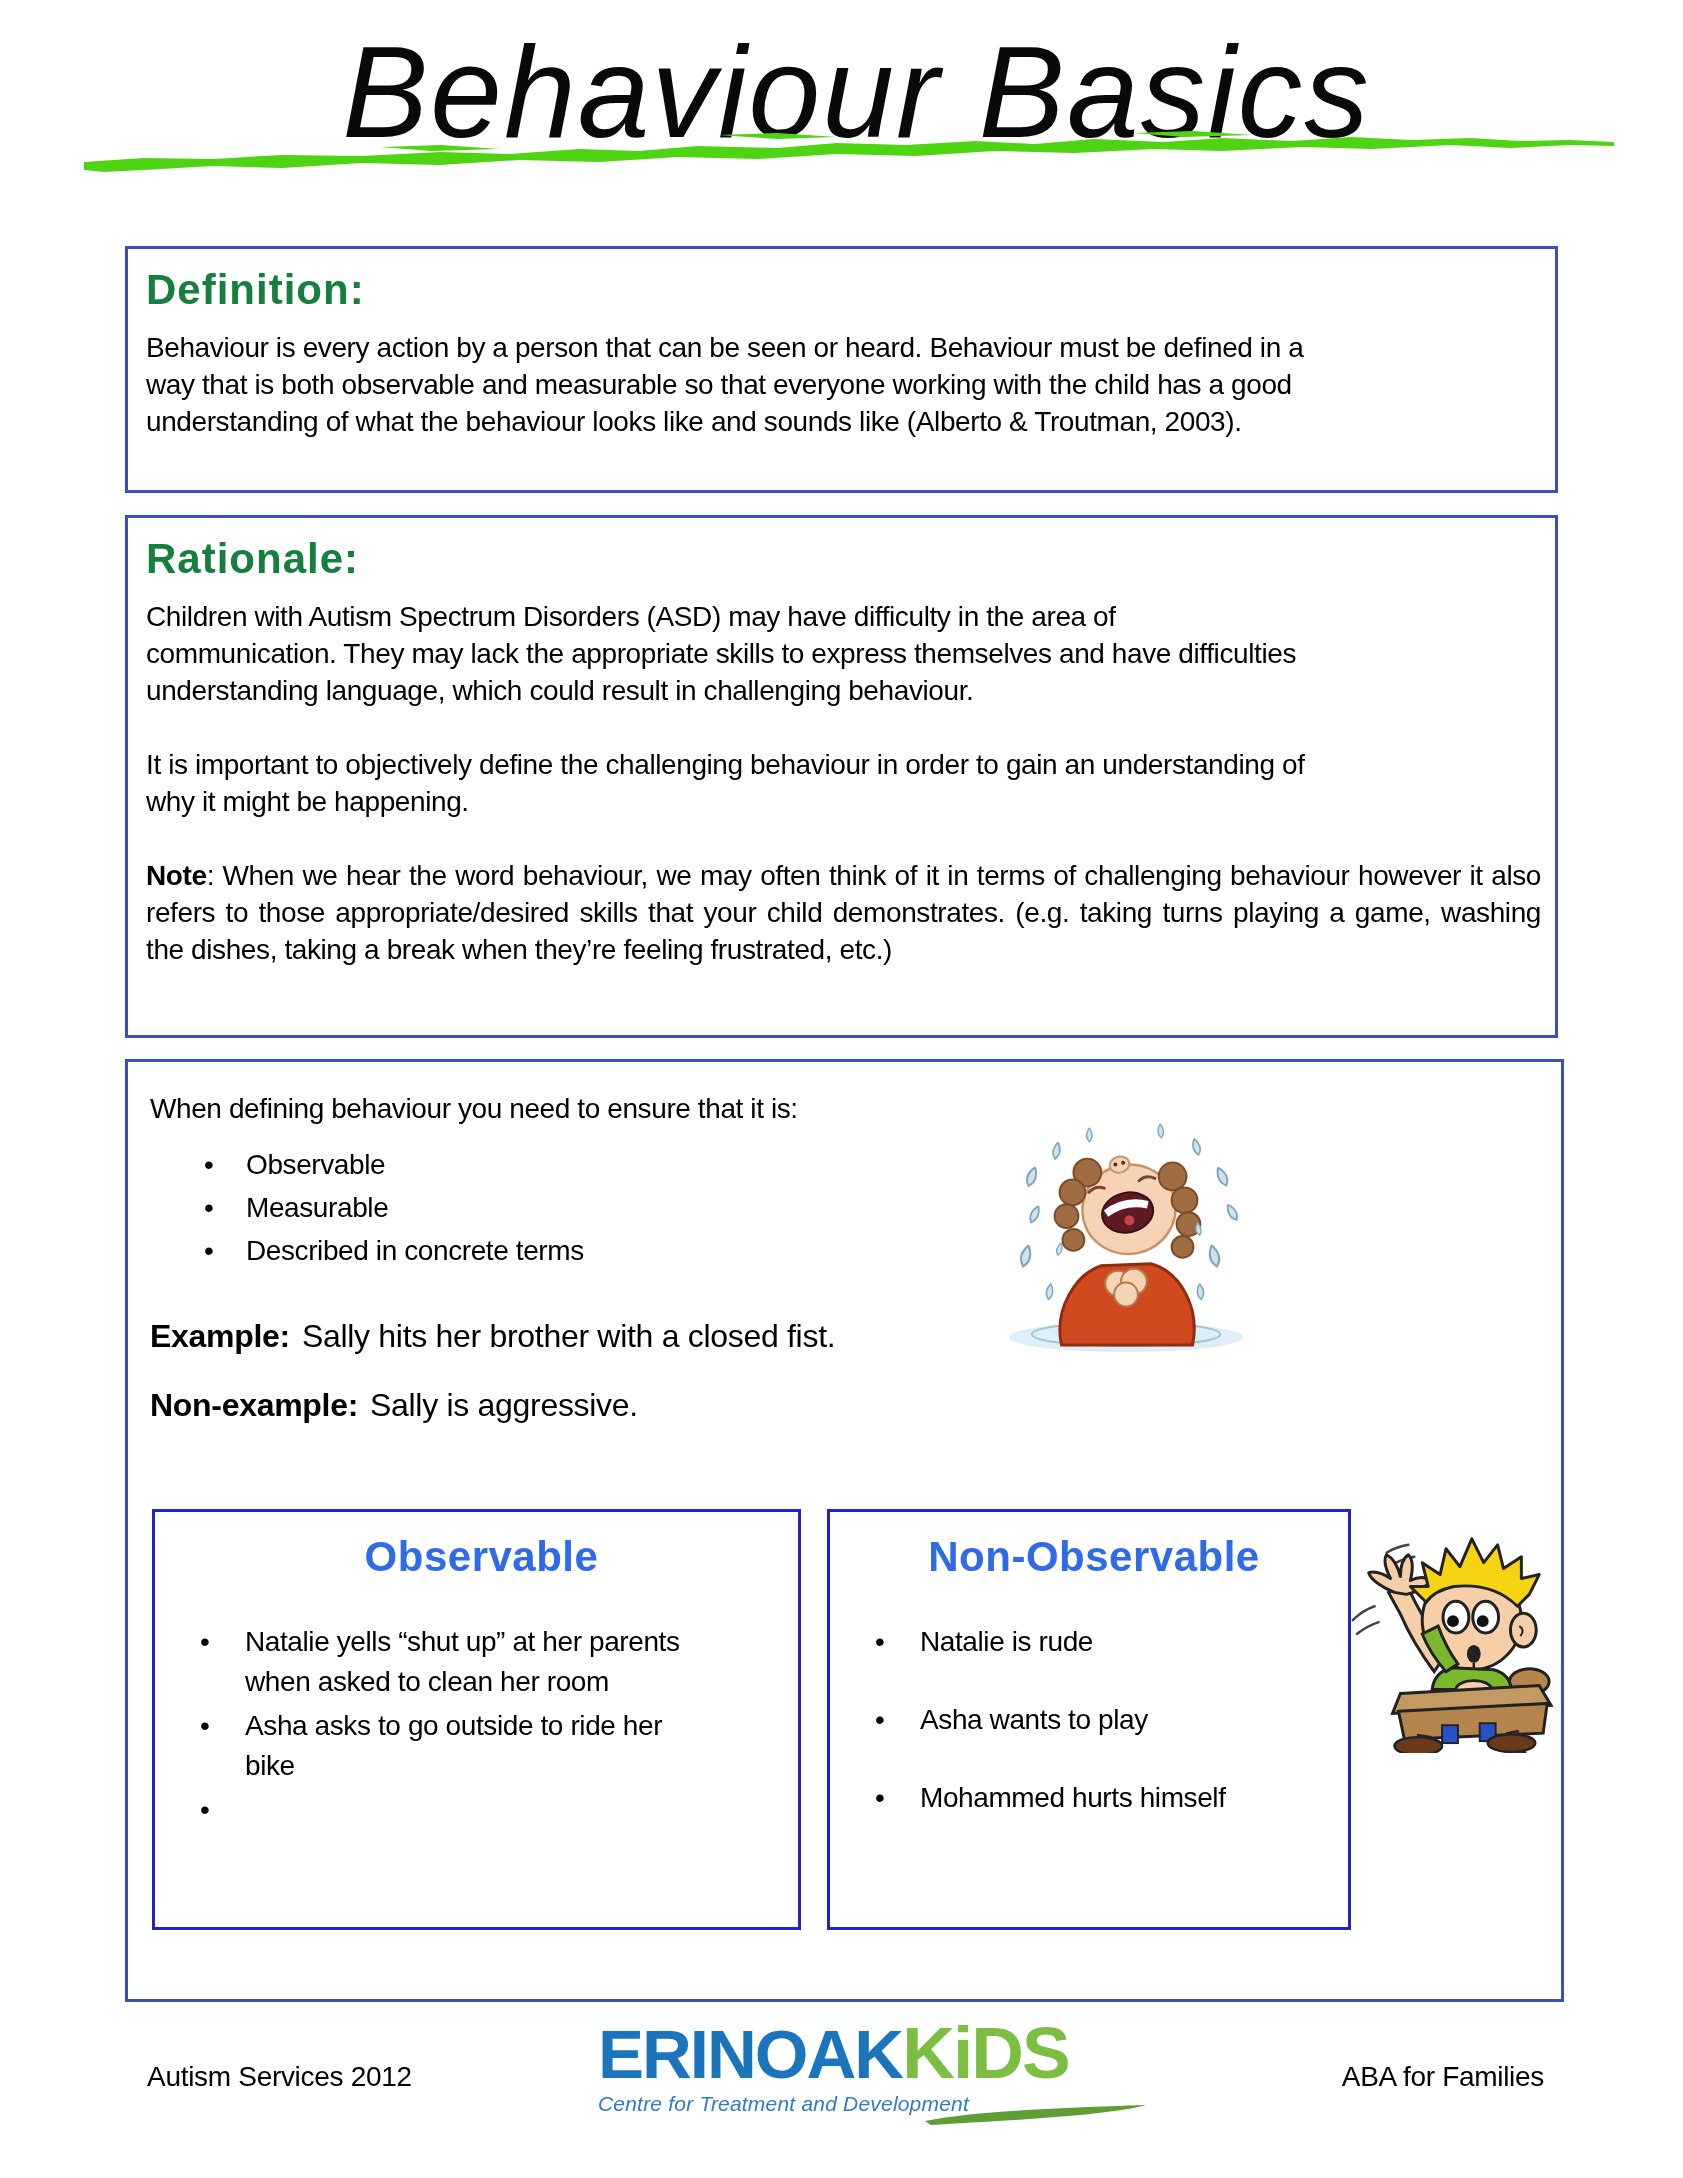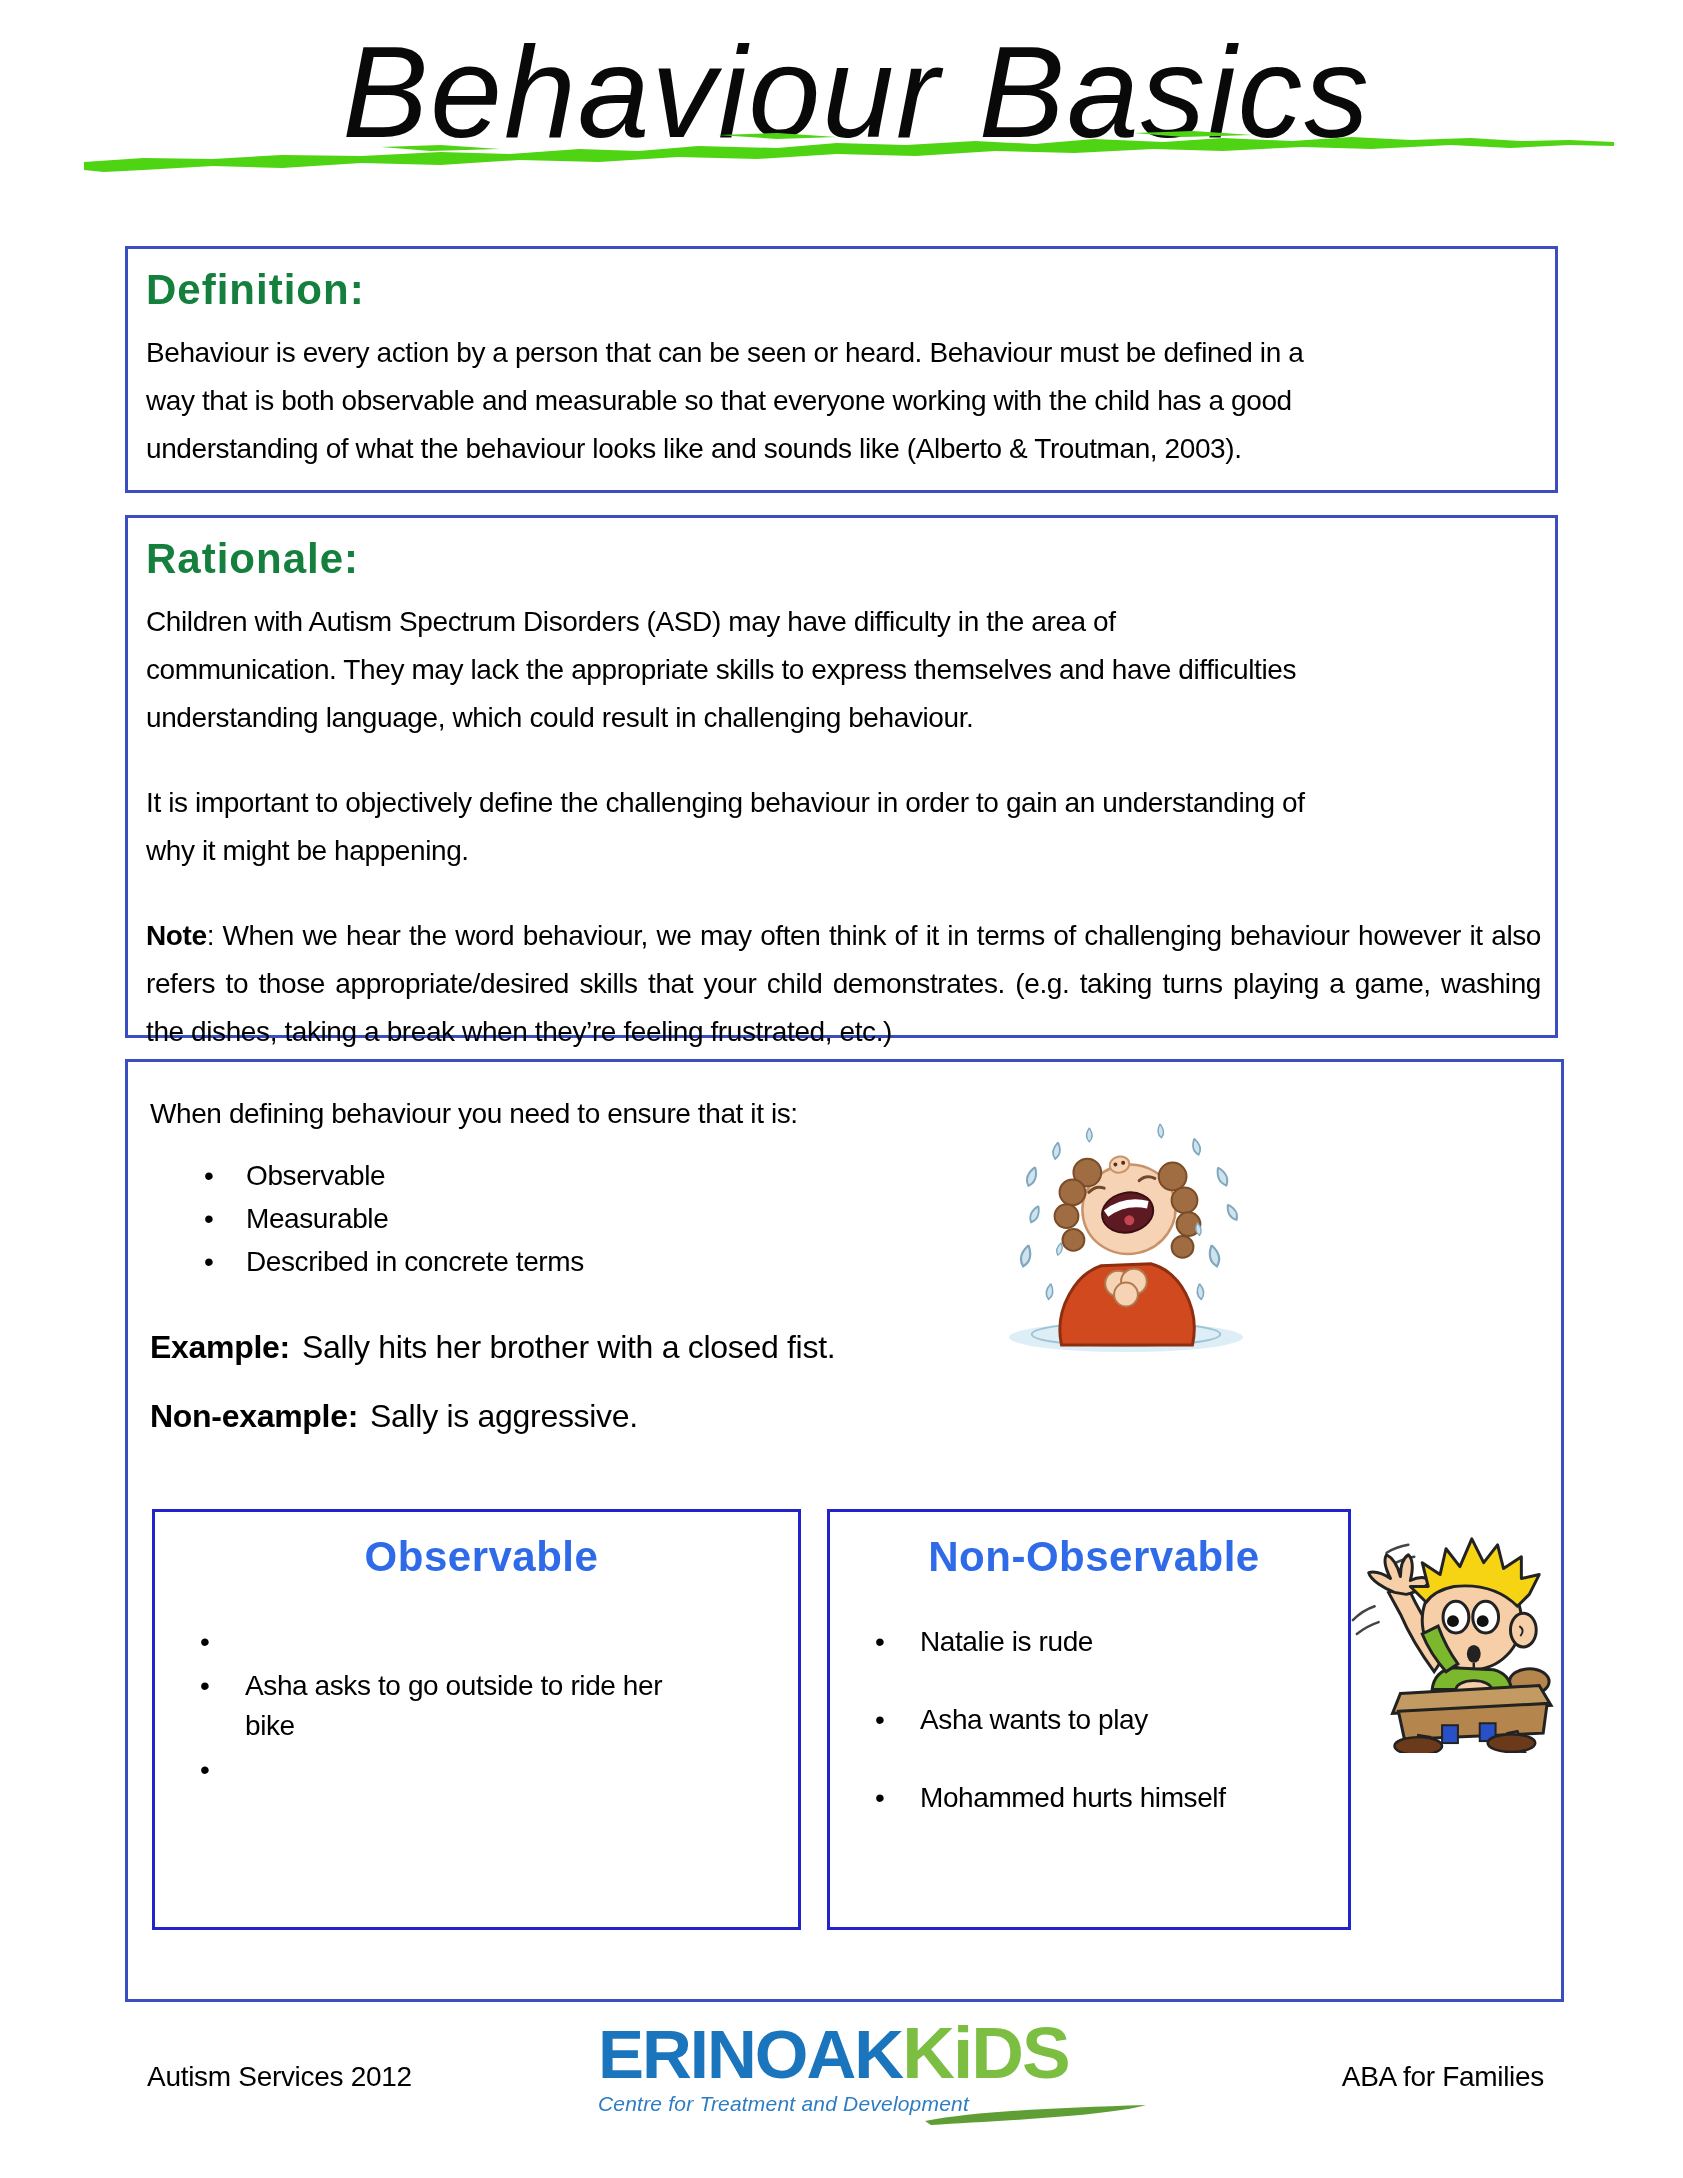--- a/index.html
+++ b/index.html
@@ -23,21 +23,21 @@
   .box-def{top:246px;height:247px;padding:12px 14px 0 18px;}
   .box-rat{top:515px;height:523px;padding:12px 14px 0 18px;}
   .box-defining{top:1059px;height:943px;width:1439px;padding:10px 14px 0 22px;position:absolute;}
 
   h2.sec{
     font-size:42px;font-weight:bold;color:#15803d;letter-spacing:1px;
     margin:6px 0 16px 0;line-height:1.1;
   }
   h2.bright{color:#2f6be8;}
   .bodytext{
-    font-size:28px;line-height:48px;letter-spacing:-0.4px;margin:0 0 0 0;
+    font-size:28px;line-height:37px;letter-spacing:-0.4px;margin:0 0 0 0;
   }
   .preline{white-space:pre-line;}
   .para-gap{margin-top:37px;}
   .note-par{margin-top:37px;text-align:justify;}
   b.inl{font-weight:bold;}
 
   
   .intro{margin-top:18px;}
   .main-bullets{margin:18px 0 0 54px;}
   .bullet-row{display:flex;align-items:flex-start;}
@@ -133,20 +133,22 @@
     </div>
 
     <p class="exline"><b class="inl">Example:</b><span class="extxt">Sally hits her brother with a closed fist.</span></p>
     <p class="exline exline2"><b class="inl">Non-example:</b><span class="extxt">Sally is aggressive.</span></p>
 
     <div class="innerbox obs">
       <h3>Observable</h3>
       <div class="inner-list">
         <div class="bullet-row">
           <span class="dot2">•</span>
+          <span class="btxt preline">Natalie yells “shut up” at her parents
+when asked to clean her room</span>
         </div>
         <div class="bullet-row">
           <span class="dot2">•</span>
           <span class="btxt preline">Asha asks to go outside to ride her
 bike</span>
         </div>
         <div class="bullet-row">
           <span class="dot2">•</span>
         </div>
       </div>

